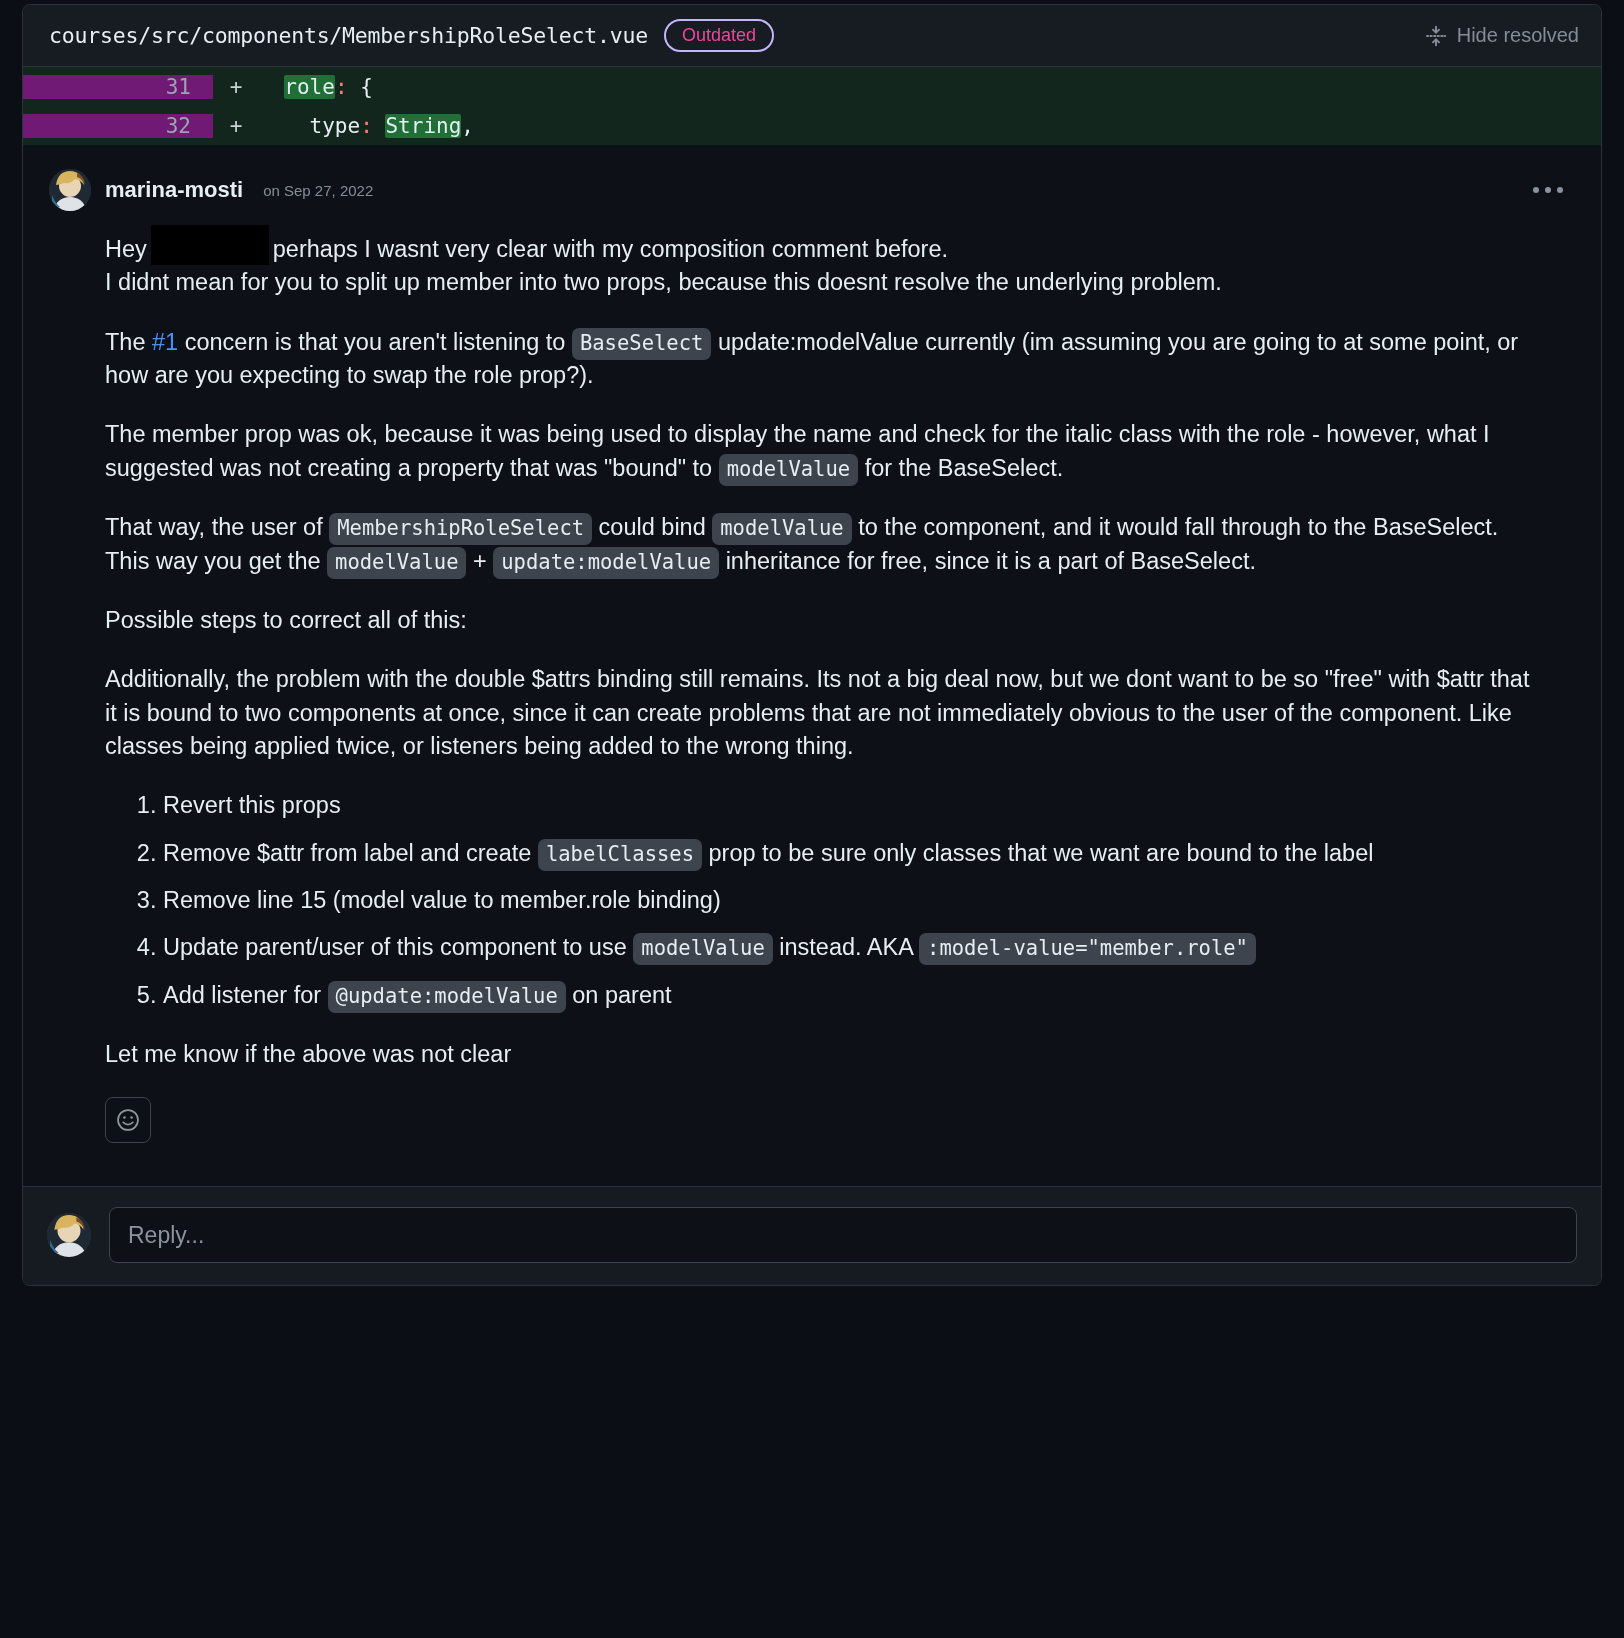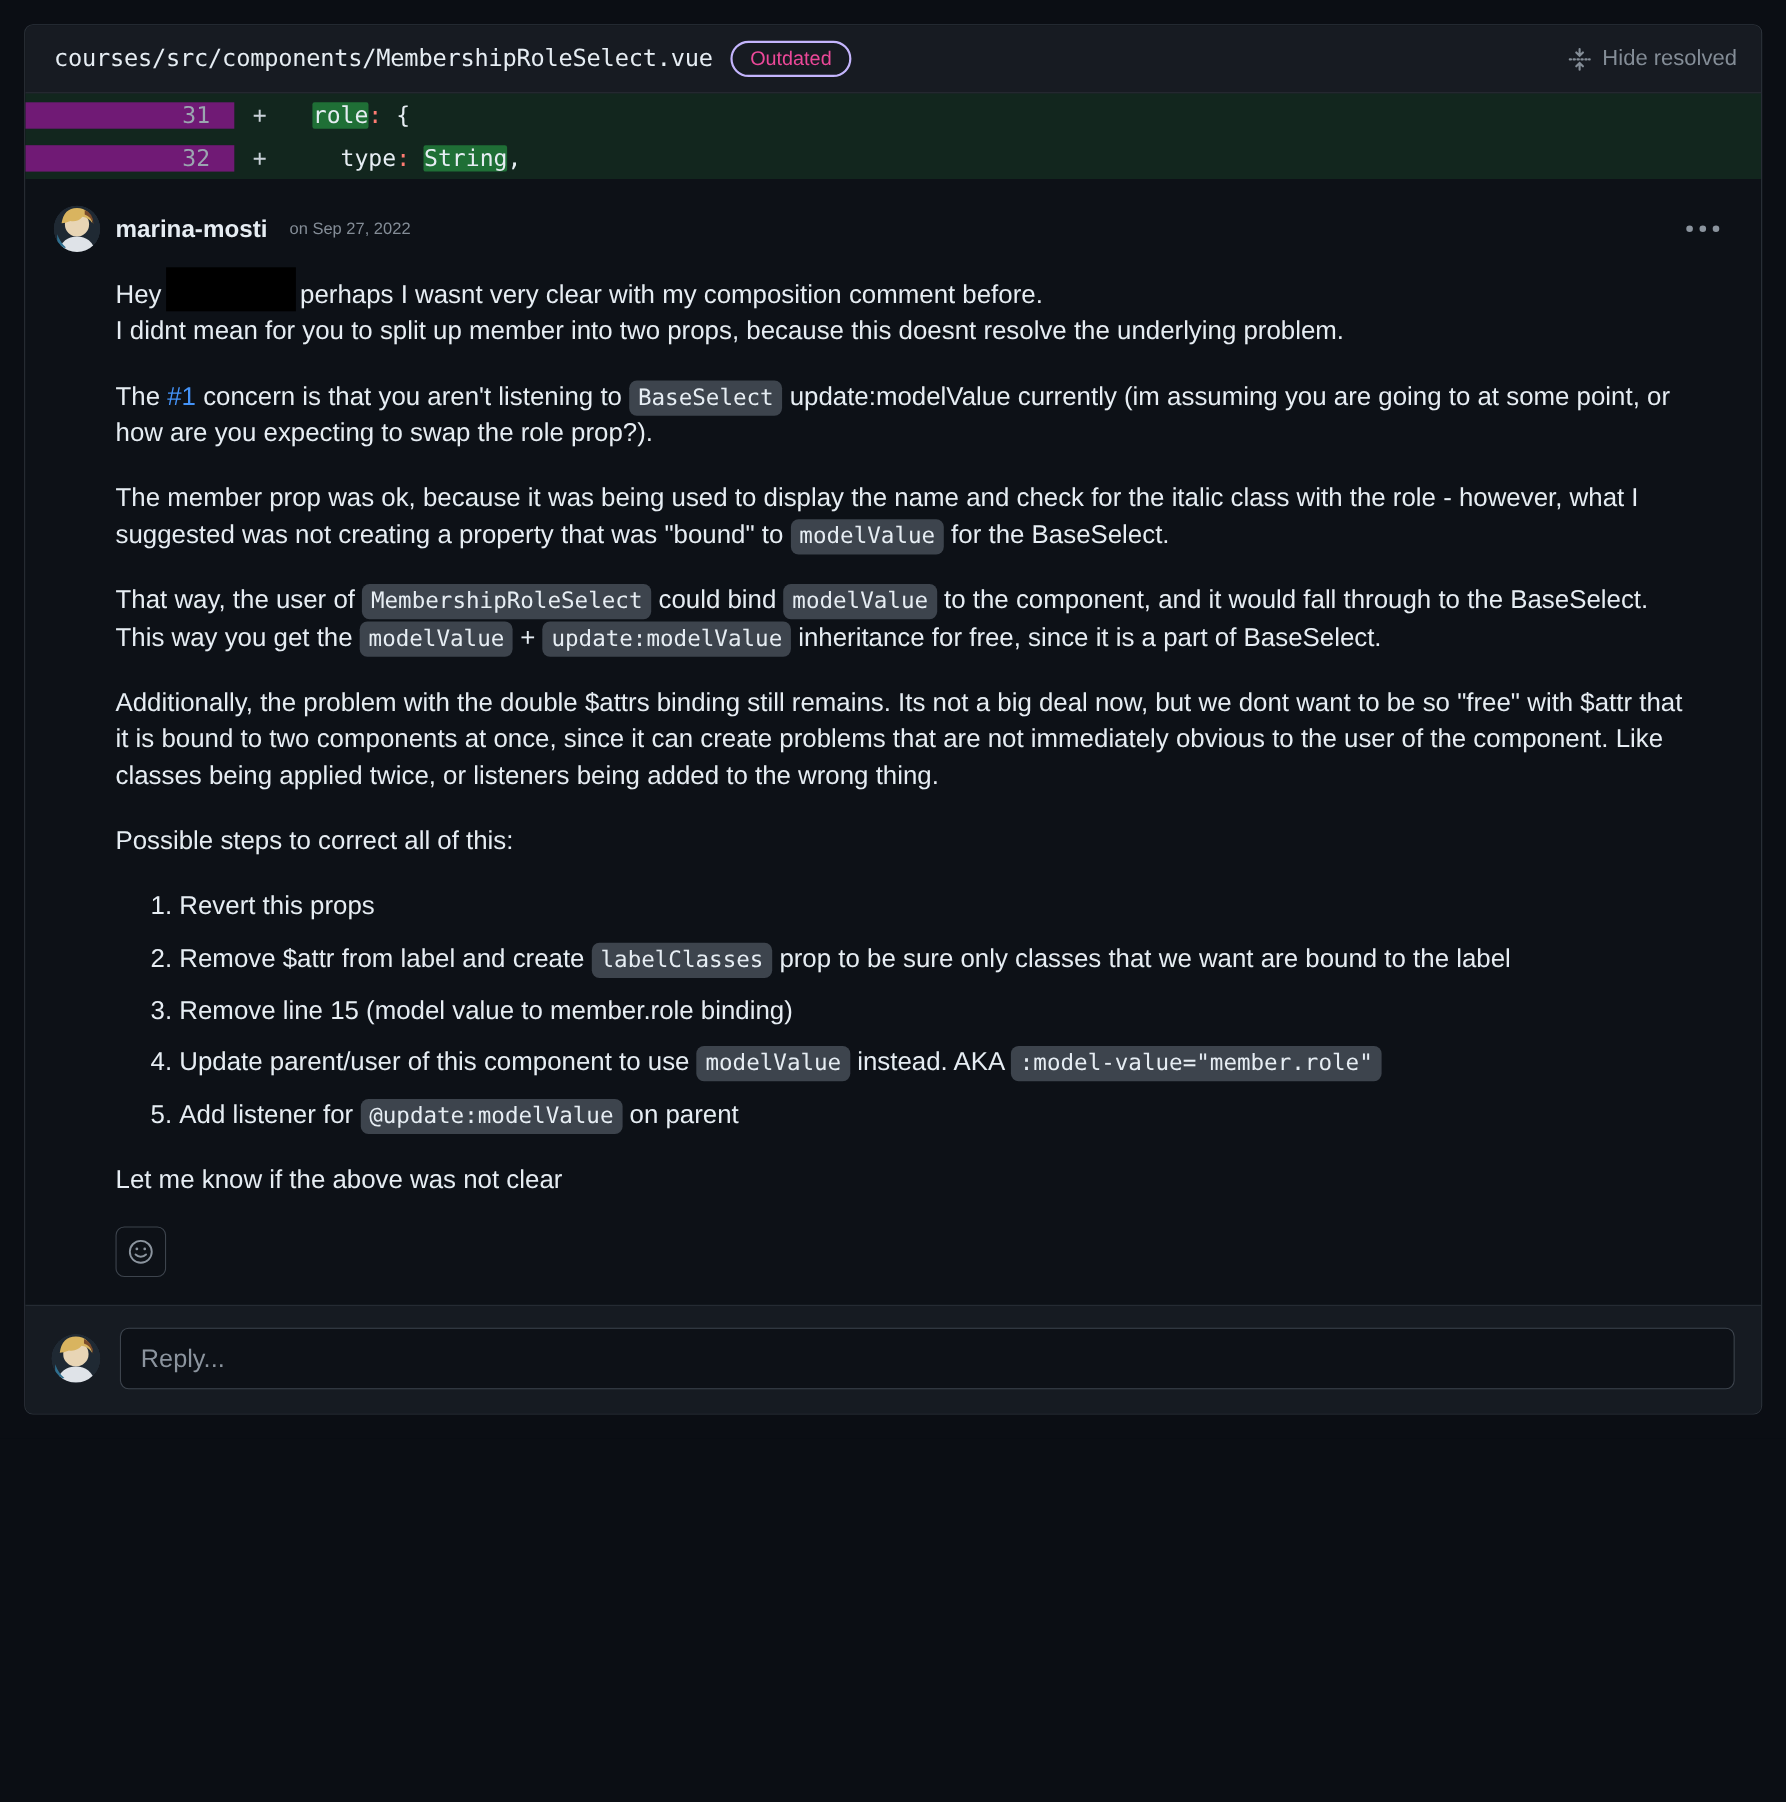--- a/index.html
+++ b/index.html
@@ -5,21 +5,21 @@
   * { box-sizing: border-box; }
   html, body {
     margin: 0; padding: 0;
     background: #0b0e14;
     font-family: "Liberation Sans", sans-serif;
   }
   .page {
     width: 1624px; height: 1308px;
     position: relative;
     background: #0b0e14;
-    padding: 22px 22px 22px 22px;
+    padding: 4px 22px 22px 22px;
   }
   .thread {
     border: 1px solid #2d333b;
     border-radius: 8px;
     background: #0d1117;
     overflow: hidden;
     height: 100%;
     display: flex;
     flex-direction: column;
   }
@@ -243,23 +243,23 @@
           <span>Hey</span><span class="redaction"></span><span>perhaps I wasnt very clear with my composition comment before.</span><br>
           <span>I didnt mean for you to split up member into two props, because this doesnt resolve the underlying problem.</span>
         </p>
 
         <p><span>The </span><a class="lnk" href="#">#1</a><span> concern is that you aren't listening to </span><code class="chip">BaseSelect</code><span> update:modelValue currently (im assuming you are going to at some point, or how are you expecting to swap the role prop?).</span></p>
 
         <p><span>The member prop was ok, because it was being used to display the name and check for the italic class with the role - however, what I suggested was not creating a property that was "bound" to </span><code class="chip">modelValue</code><span> for the BaseSelect.</span></p>
 
         <p><span>That way, the user of </span><code class="chip">MembershipRoleSelect</code><span> could bind </span><code class="chip">modelValue</code><span> to the component, and it would fall through to the BaseSelect. This way you get the </span><code class="chip">modelValue</code><span> + </span><code class="chip">update:modelValue</code><span> inheritance for free, since it is a part of BaseSelect.</span></p>
 
+        <p>Possible steps to correct all of this:</p>
+
         <p>Additionally, the problem with the double $attrs binding still remains. Its not a big deal now, but we dont want to be so "free" with $attr that it is bound to two components at once, since it can create problems that are not immediately obvious to the user of the component. Like classes being applied twice, or listeners being added to the wrong thing.</p>
-
-        <p>Possible steps to correct all of this:</p>
 
         <ol class="steps">
           <li><span>Revert this props</span></li>
           <li><span>Remove $attr from label and create </span><code class="chip">labelClasses</code><span> prop to be sure only classes that we want are bound to the label</span></li>
           <li><span>Remove line 15 (model value to member.role binding)</span></li>
           <li><span>Update parent/user of this component to use </span><code class="chip">modelValue</code><span> instead. AKA </span><code class="chip">:model-value="member.role"</code></li>
           <li><span>Add listener for </span><code class="chip">@update:modelValue</code><span> on parent</span></li>
         </ol>
 
         <p>Let me know if the above was not clear</p>

